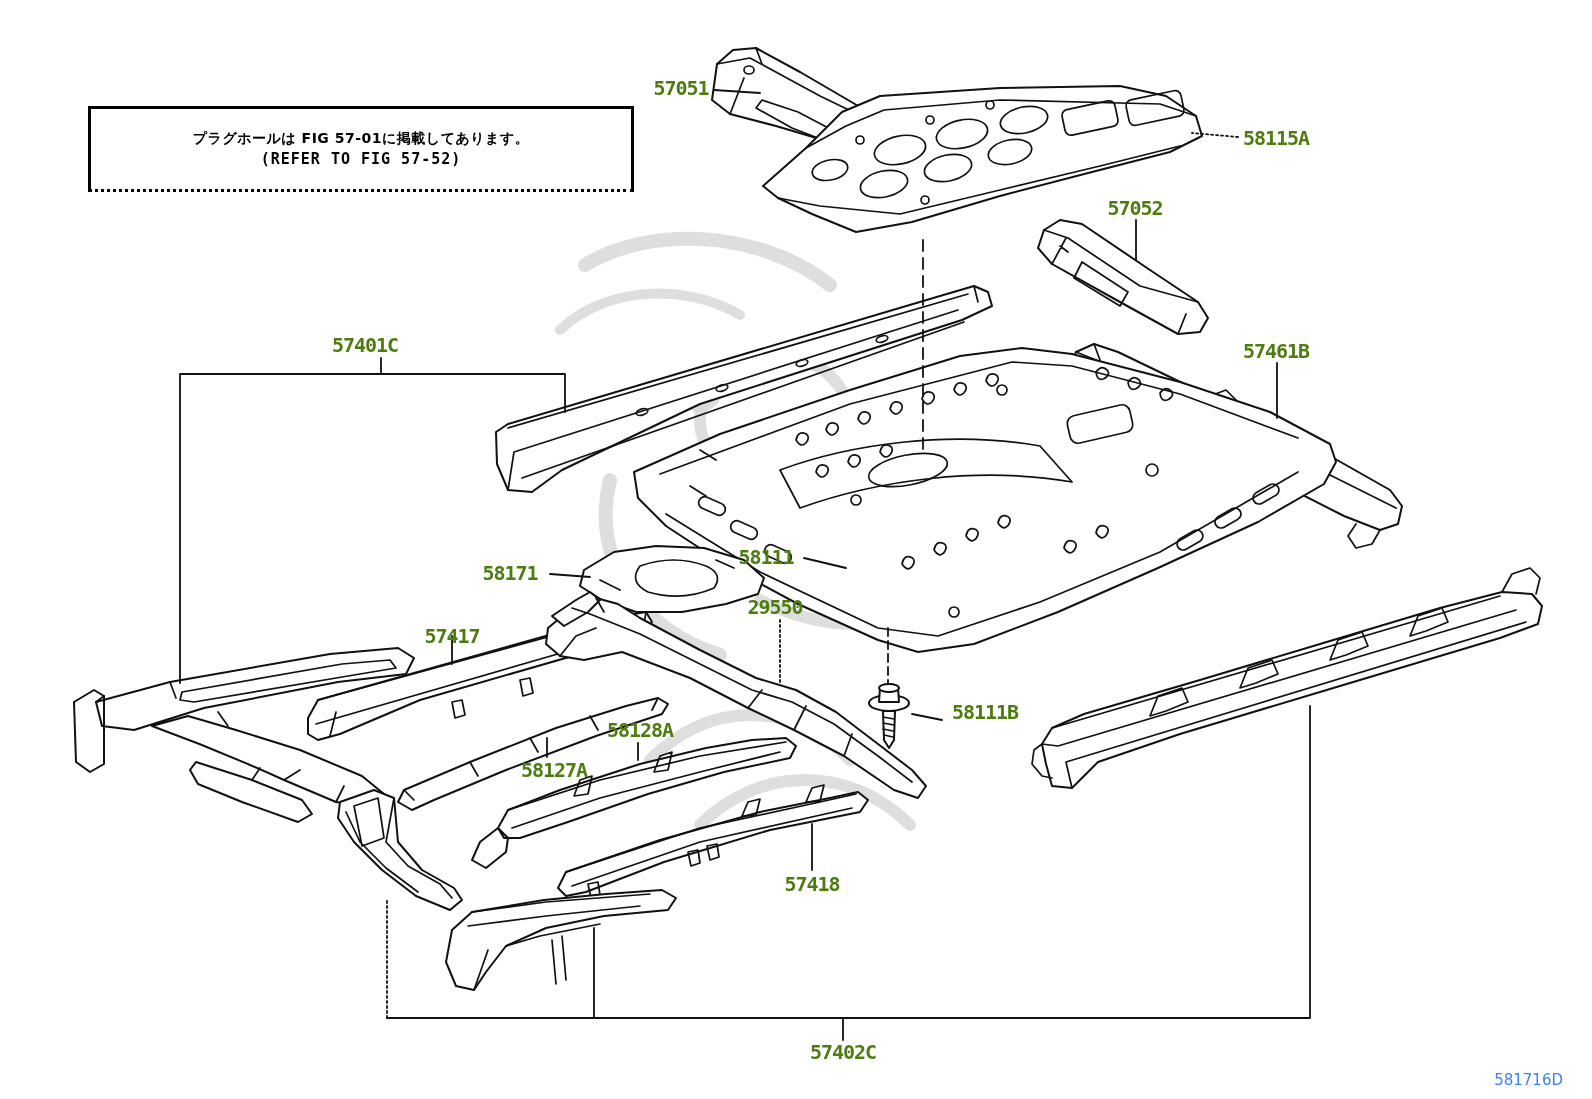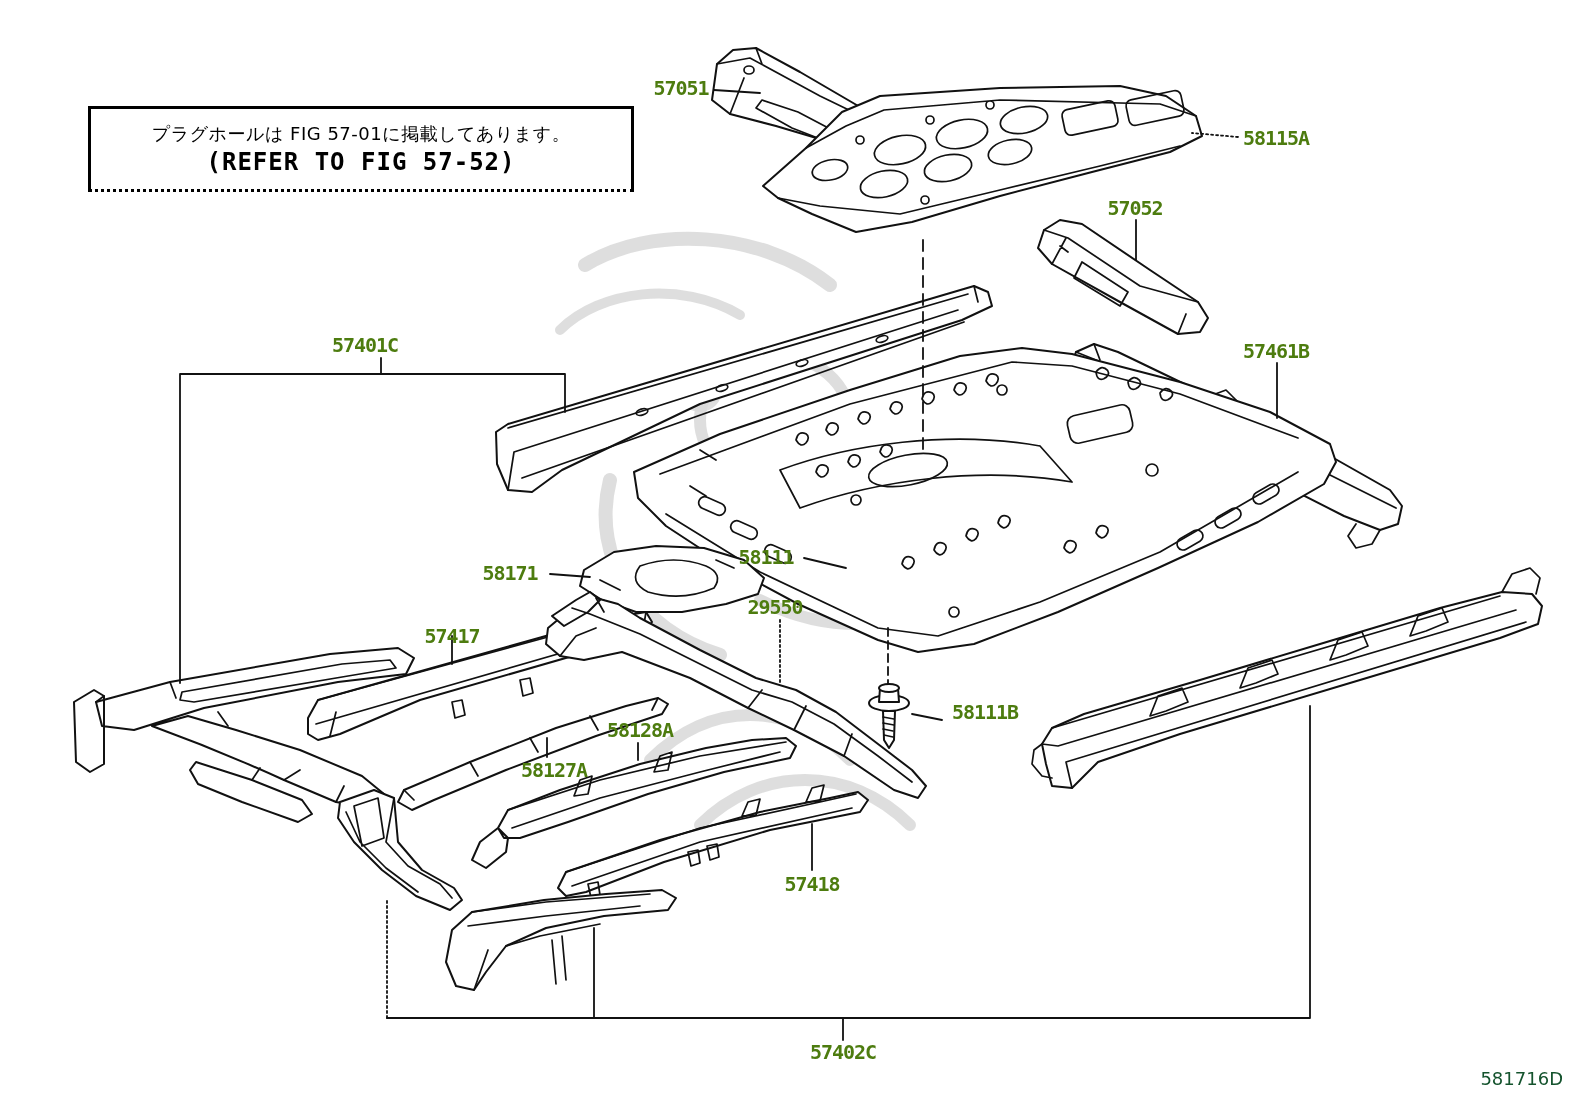--- a/index.html
+++ b/index.html
@@ -10,24 +10,24 @@
   .det{fill:none;stroke:#111;stroke-width:1.7;stroke-linejoin:round;stroke-linecap:round;}
   .lead{fill:none;stroke:#111;stroke-width:1.8;stroke-linecap:round;}
   .wm{fill:none;stroke:#d8d8d8;stroke-linecap:round;opacity:.85;}
   .plabel{position:absolute;transform:translate(-50%,-50%);white-space:nowrap;
           font-family:"DejaVu Sans Mono",monospace;font-weight:700;font-size:20px;
           color:#4d7c0f;letter-spacing:-1px;}
   #note-box{position:absolute;left:88px;top:106px;width:540px;height:80px;
             border:3px solid #000;border-bottom-style:dotted;
             display:flex;flex-direction:column;justify-content:center;align-items:center;
             gap:2px;background:#fff;}
-  #note-box .ja{font-size:18px;font-weight:400;letter-spacing:.5px;}
+  #note-box .ja{font-size:14px;font-weight:700;letter-spacing:.5px;}
   #note-box .en{font-size:16px;font-weight:400;word-spacing:3px;}
-  #note-box .ref{font-family:"DejaVu Sans Mono",monospace;font-size:24px;font-weight:700;letter-spacing:1px;}
-  #diagram-code{position:absolute;right:29px;bottom:10px;font-size:18px;color:#14532d;}
+  #note-box .ref{font-family:"DejaVu Sans Mono",monospace;font-size:15px;font-weight:700;letter-spacing:1px;}
+  #diagram-code{position:absolute;right:29px;bottom:10px;font-size:15px;color:#3b82f6;}
 </style>
 </head>
 <body>
 
 <div id="stage">
 
 <svg id="art" width="1592" height="1099" viewBox="0 0 1592 1099">
   <defs>
     <path id="rib" d="M0,0 q4,-9 11,-4 q4,4 -2,9 q-6,4 -9,-5"></path>
     <rect id="slot" x="-14" y="-6" width="28" height="12" rx="6"></rect>

